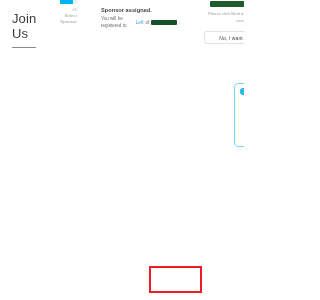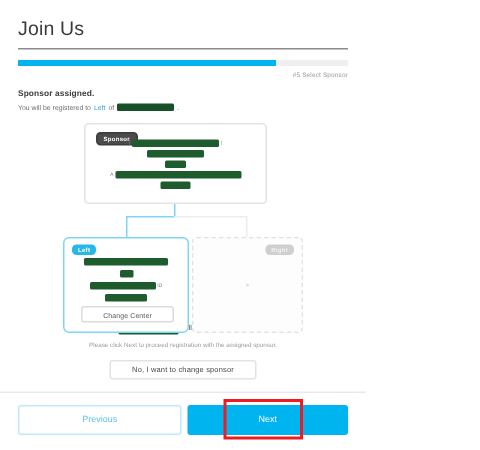--- a/index.html
+++ b/index.html
@@ -15,21 +15,21 @@
     overflow: hidden;
     position: relative;
   }
 
   .page {
     width: 244px;
     height: 300px;
     position: relative;
     box-sizing: border-box;
     display: flex;
-    flex-direction: column;
+    flex-direction: row;
   }
 
   
   .header {
     padding: 11px 12px 0 12px;
   }
   .page-title {
     font-size: 13px;
     font-weight: 400;
     color: #3b3b3b;

